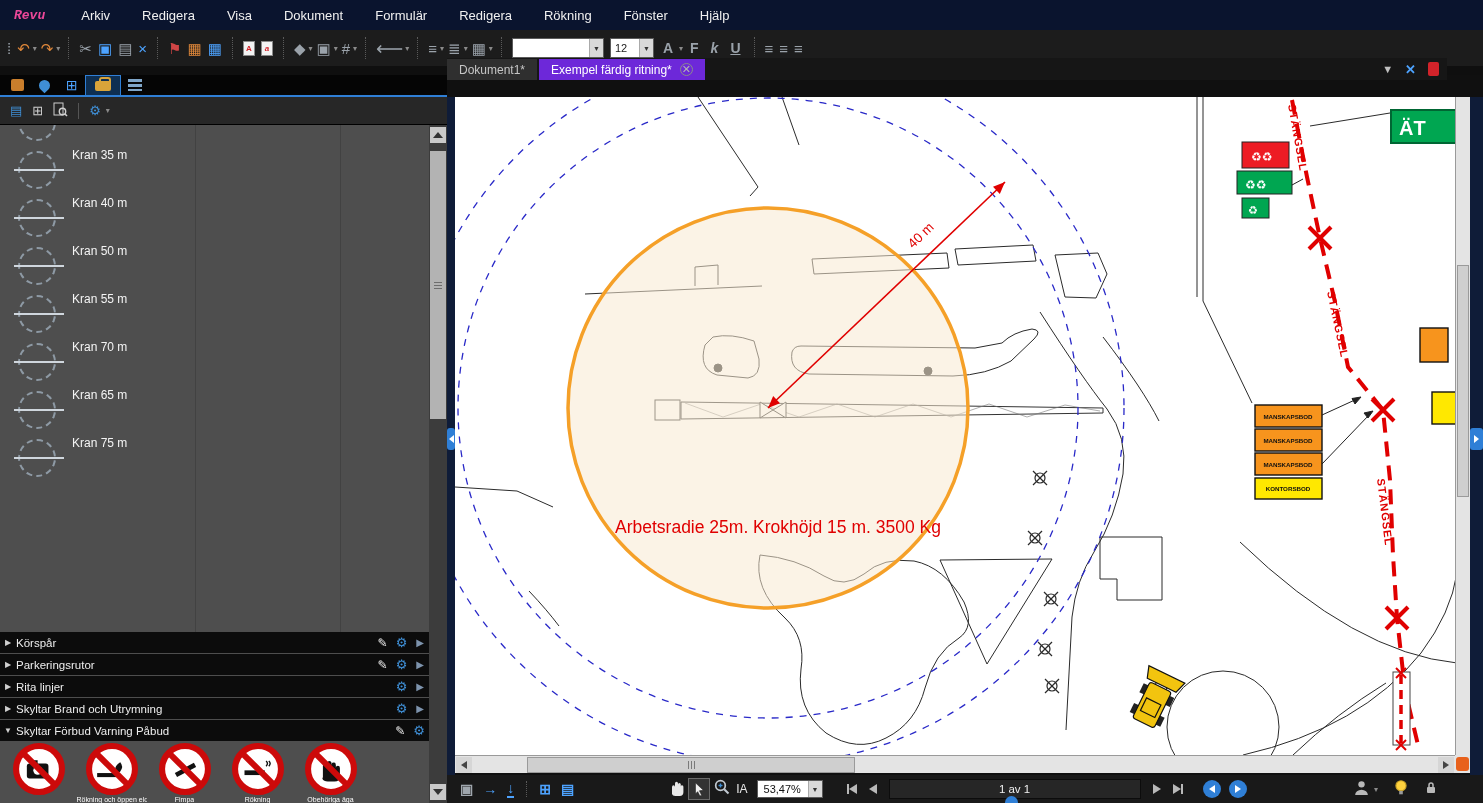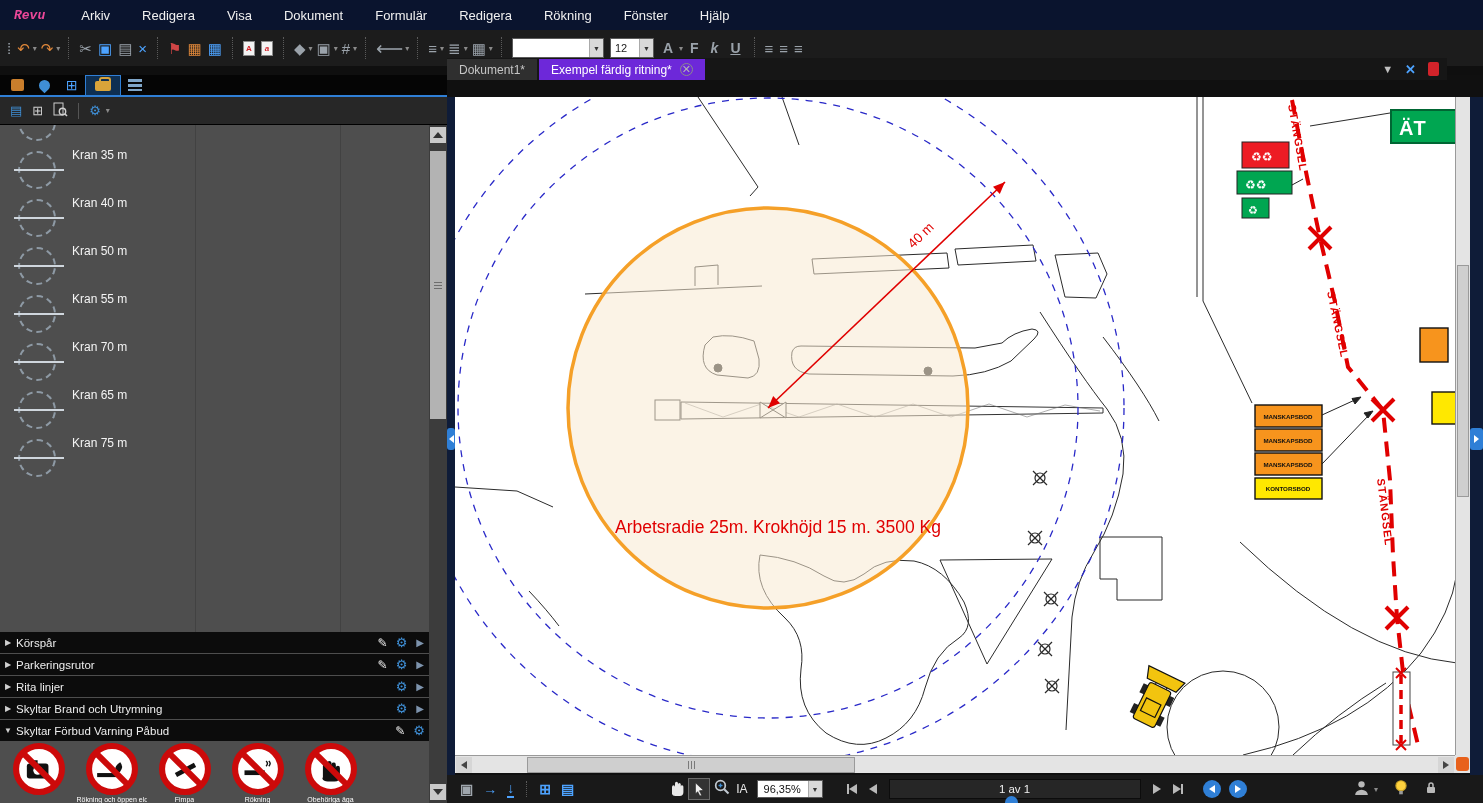--- a/index.html
+++ b/index.html
@@ -630,21 +630,21 @@
     <span>
       <svg width="18" height="18" viewBox="0 0 18 18">
           <circle cx="7.5" cy="7.5" r="4.8" fill="none" stroke="#c2cad2" stroke-width="1.7"></circle>
           <line x1="11.2" y1="11.2" x2="15.5" y2="15.5" stroke="#c2cad2" stroke-width="2"></line>
           <line x1="5.5" y1="7.5" x2="9.5" y2="7.5" stroke="#3f8fd6" stroke-width="1.4"></line>
           <line x1="7.5" y1="5.5" x2="7.5" y2="9.5" stroke="#3f8fd6" stroke-width="1.4"></line>
         </svg>
     </span>
     <span class="sico" style="color:#e8e8e8;font-size:12px;font-weight:normal">IA</span>
     <span id="zoom-combo">
-      <span class="val">96,35%</span>
+      <span class="val">53,47%</span>
       <span class="cbtn">▼</span>
     </span>
     <span style="width:14px"></span>
     <span class="navbtn">
         <span class="nav-bar"></span>
         <i class="ntri-l"></i>
       </span>
     <span class="navbtn">
         <i class="ntri-l"></i>
       </span>

